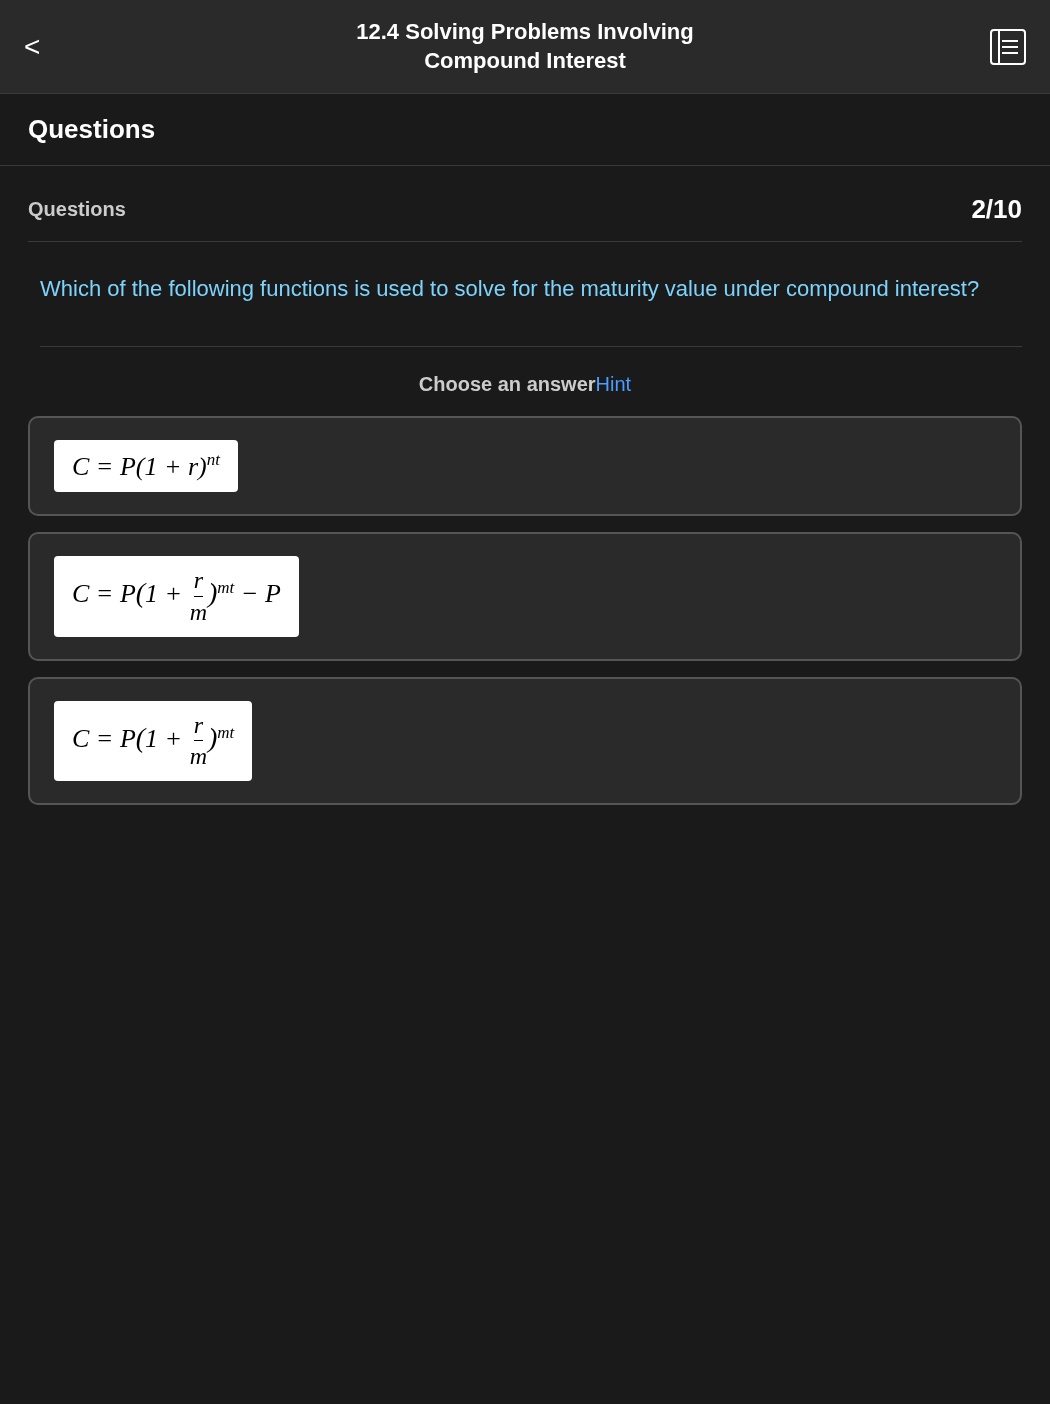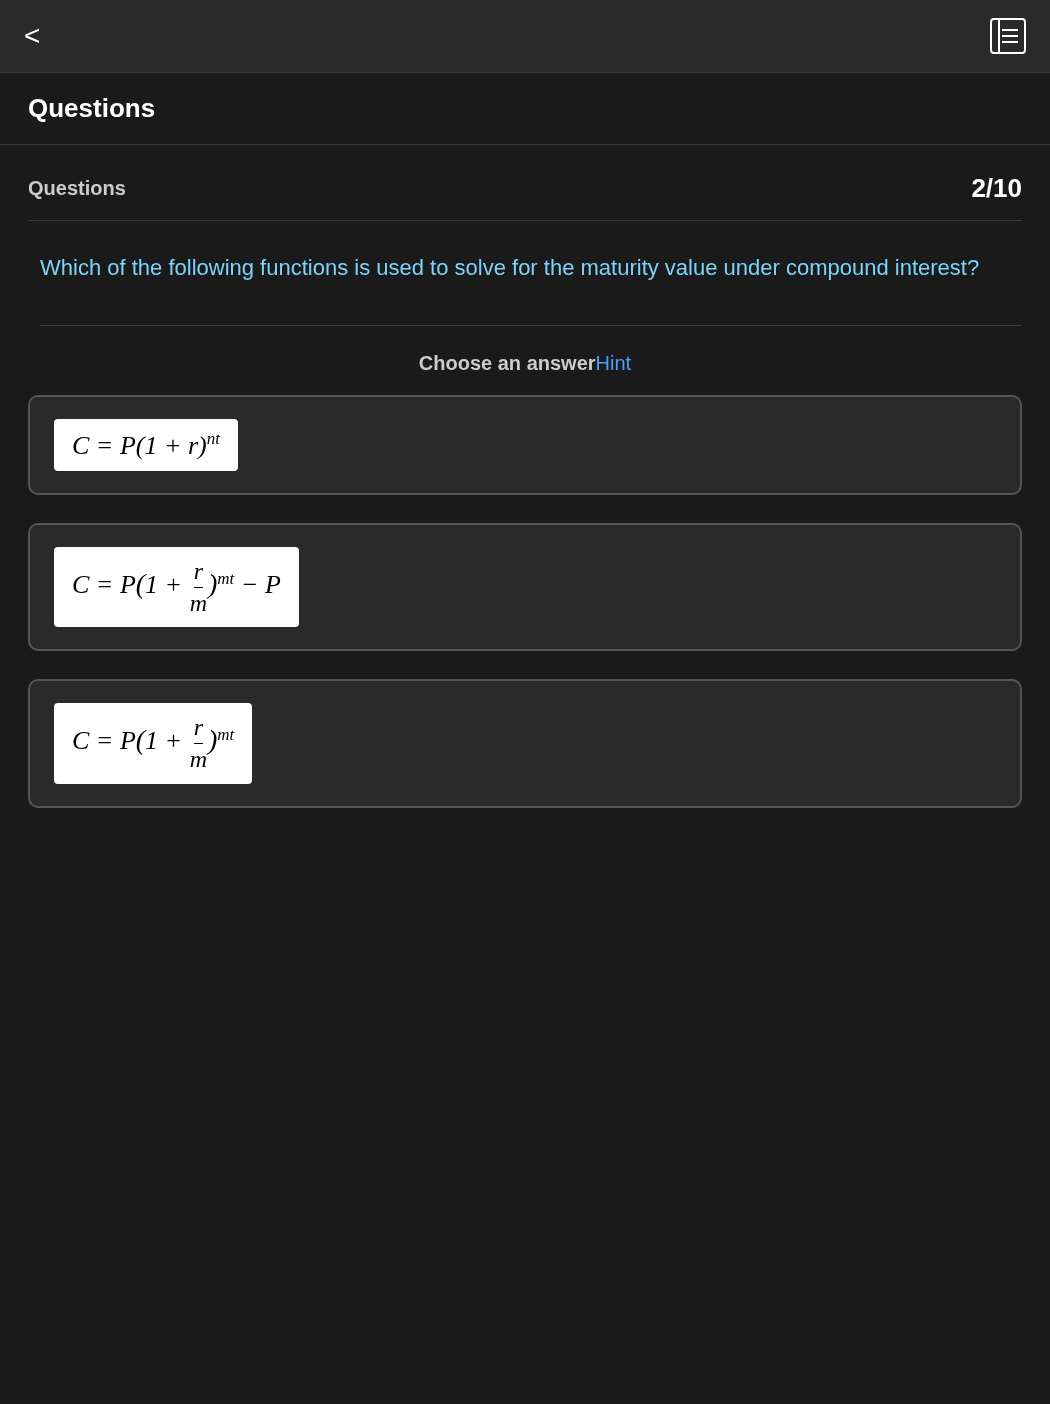--- a/index.html
+++ b/index.html
@@ -143,21 +143,21 @@
     .hint-label {
       font-size: 20px;
       font-weight: 400;
       color: #4a9eff;
     }
 
     
     .answer-options {
       display: flex;
       flex-direction: column;
-      gap: 28px;
+      gap: 16px;
       padding-bottom: 20px;
     }
 
     .answer-option {
       border: 2px solid #555555;
       border-radius: 10px;
       background: #2a2a2a;
       padding: 22px 24px;
       cursor: pointer;
       display: flex;
@@ -208,20 +208,24 @@
       padding-top: 1px;
       font-size: 24px;
       line-height: 1.2;
     }
   </style>
 </head>
 <body>
 
 <div class="header">
   <div class="header-back">&lt;</div>
+  <div class="header-title">
+    <span>12.4 Solving Problems Involving</span><br>
+    <span>Compound Interest</span>
+  </div>
   <div class="header-icon">
     <div class="notebook-icon">
       <div class="notebook-line"></div>
       <div class="notebook-line"></div>
       <div class="notebook-line"></div>
     </div>
   </div>
 </div>
 
 <div class="section-label">

